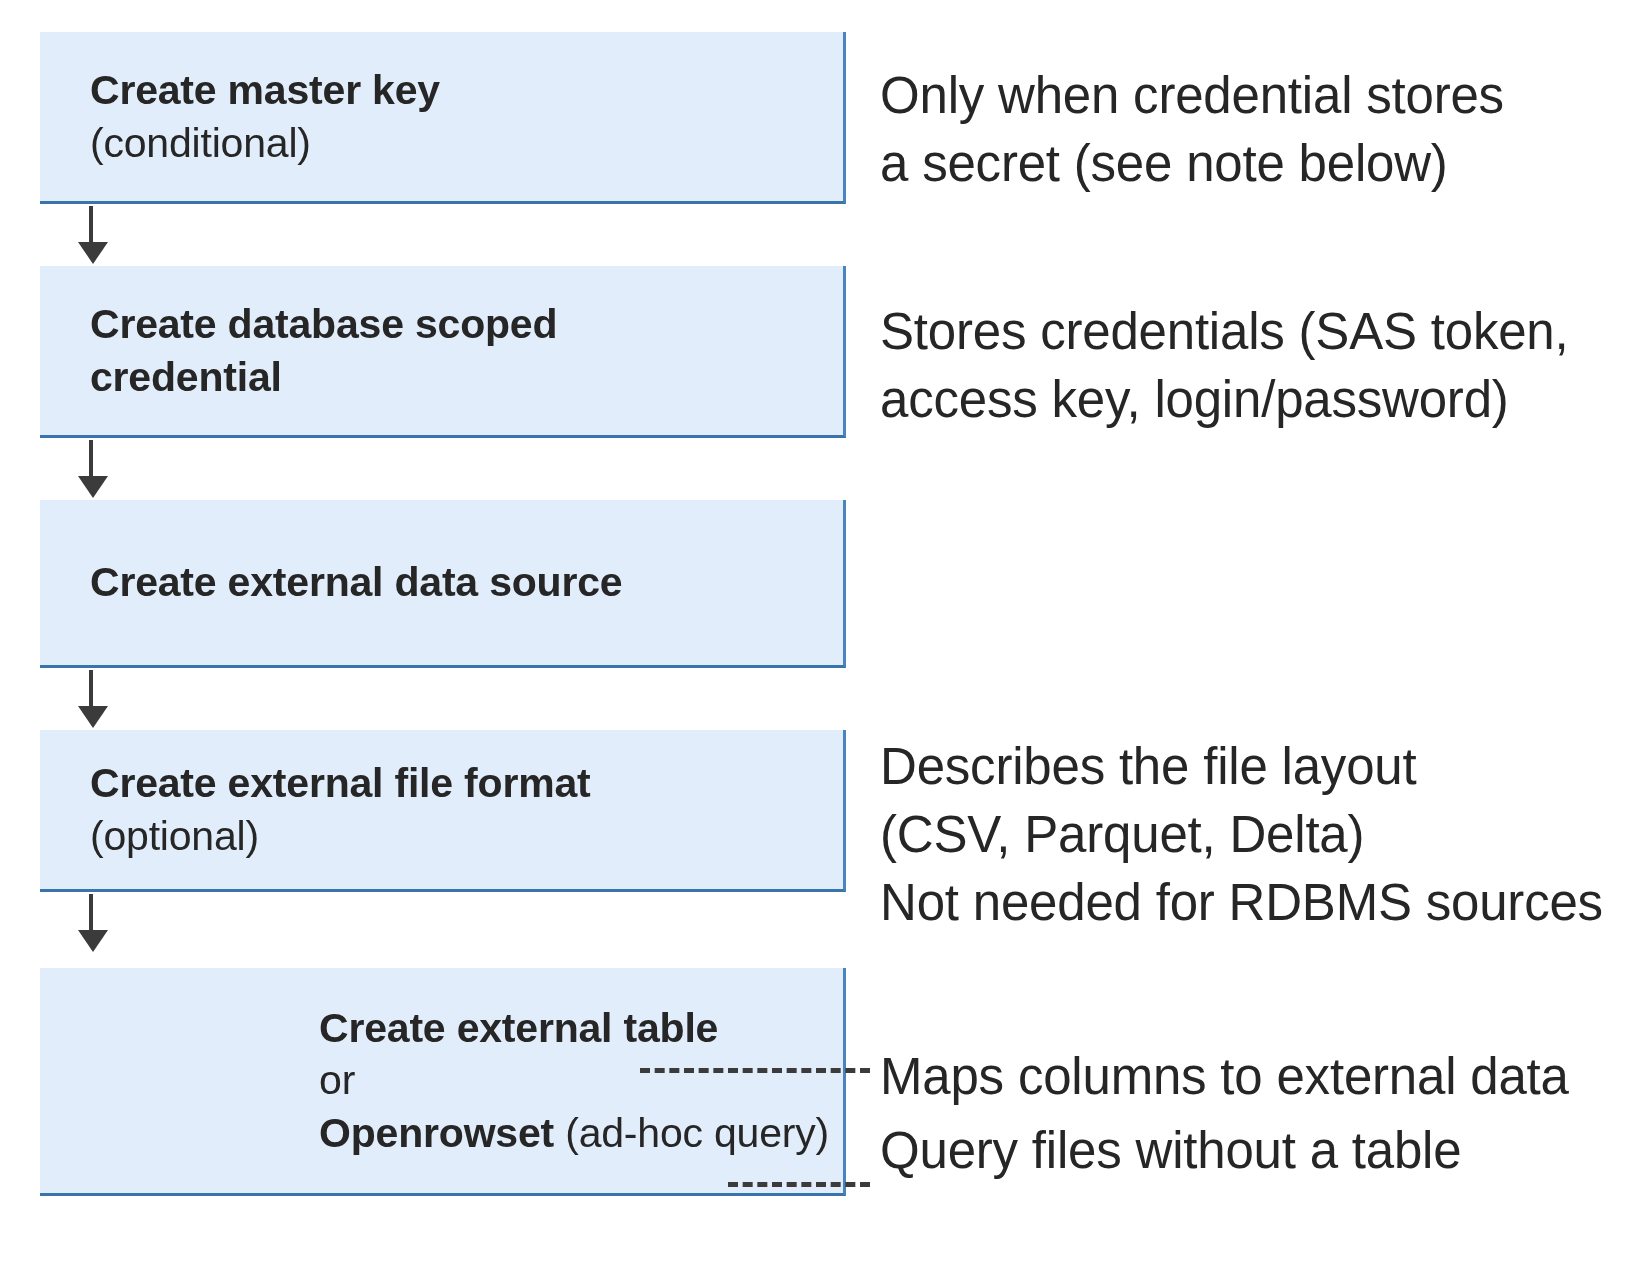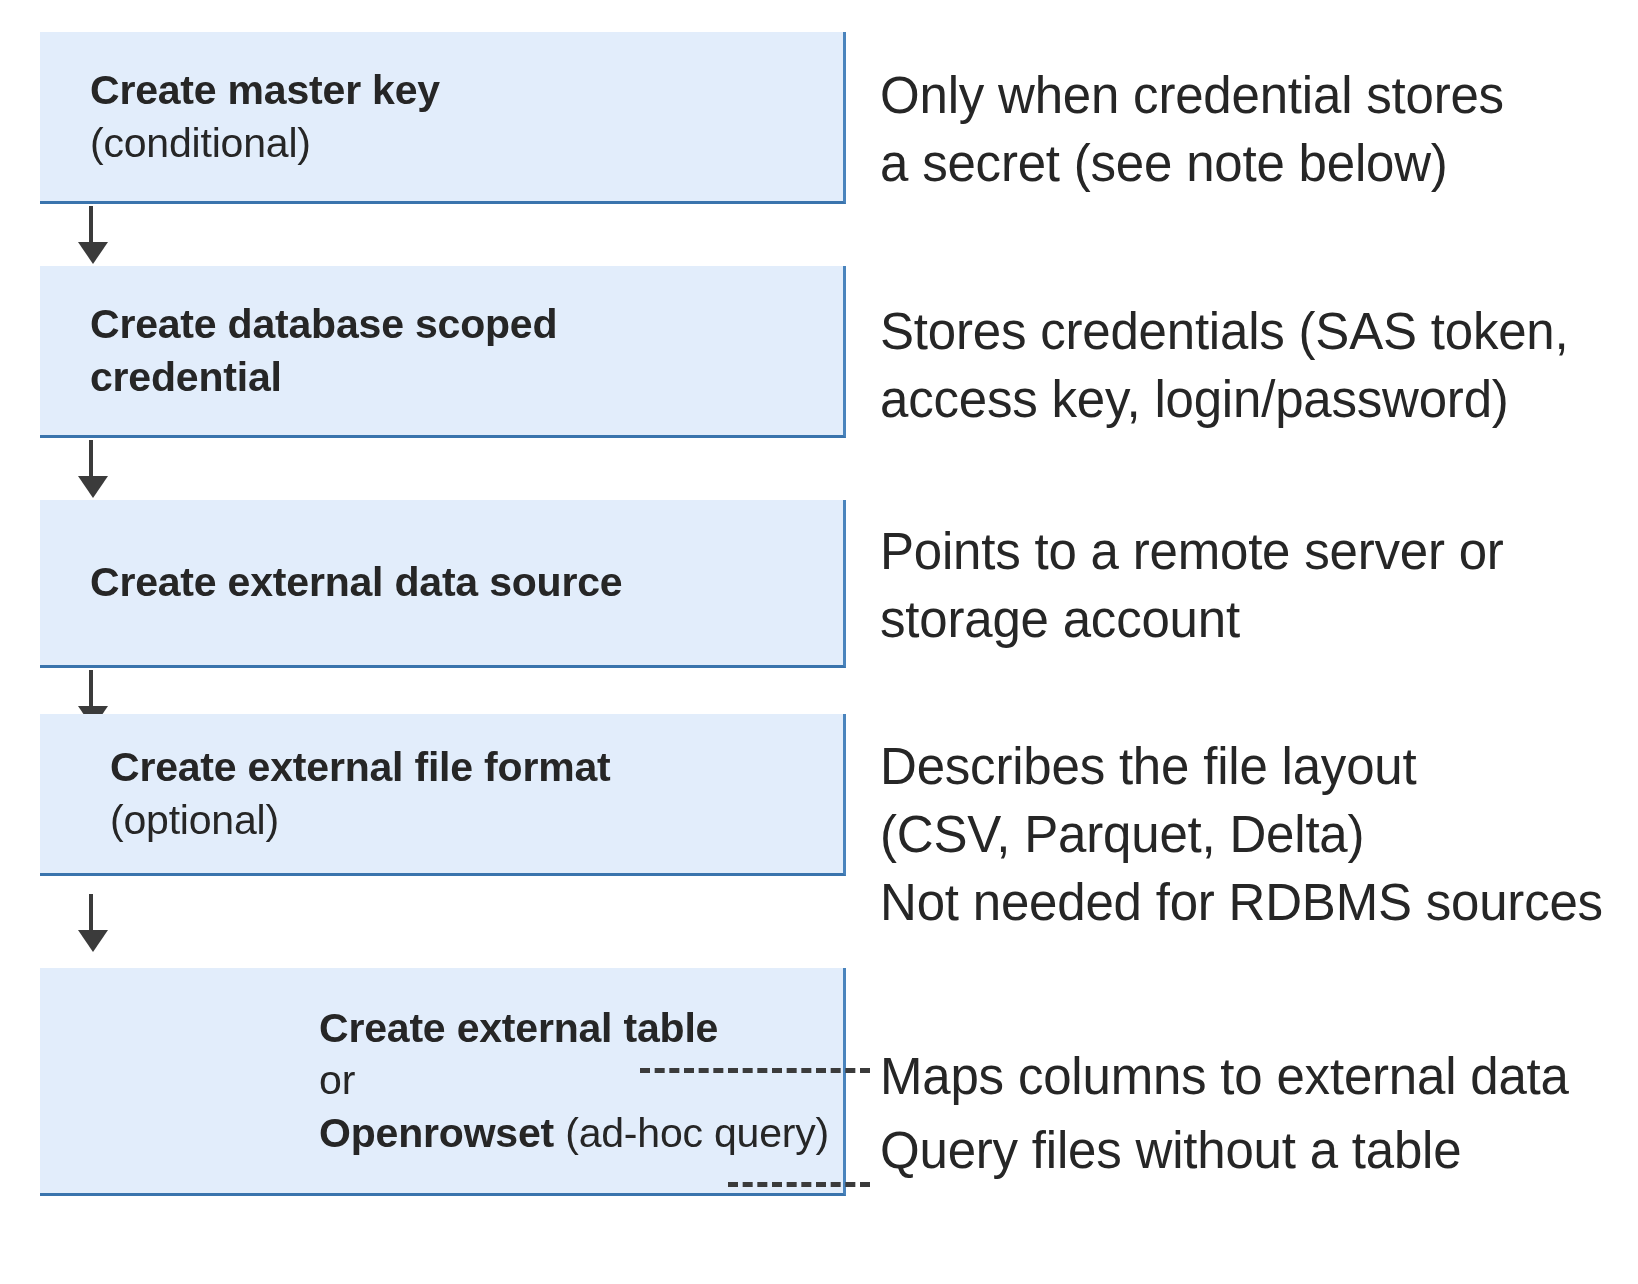--- a/index.html
+++ b/index.html
@@ -134,31 +134,27 @@
     <div class="stem" style="height:36px;"></div>
     <div class="head" style="top:36px;"></div>
   </div>
 
   <div class="flow-box" style="top:500px; height:168px;">
     <div class="box-text">
       <span class="box-line bold">Create external data source</span>
     </div>
   </div>
 
-  <div class="annotation" style="top:518px;">
-    <span class="ann-line">Points to a remote server or</span>
-    <span class="ann-line">storage account</span>
-  </div>
 
   <div class="connector" style="top:670px; height:58px;">
     <div class="stem" style="height:36px;"></div>
     <div class="head" style="top:36px;"></div>
   </div>
 
-  <div class="flow-box" style="top:714px; height:162px;padding-left:20px;">
+  <div class="flow-box" style="top:730px; height:162px;">
     <div class="box-text">
       <span class="box-line bold">Create external file format</span>
       <span class="box-line reg">(optional)</span>
     </div>
   </div>
 
   <div class="annotation" style="top:733px;">
     <span class="ann-line">Describes the file layout</span>
     <span class="ann-line">(CSV, Parquet, Delta)</span>
     <span class="ann-line">Not needed for RDBMS sources</span>

